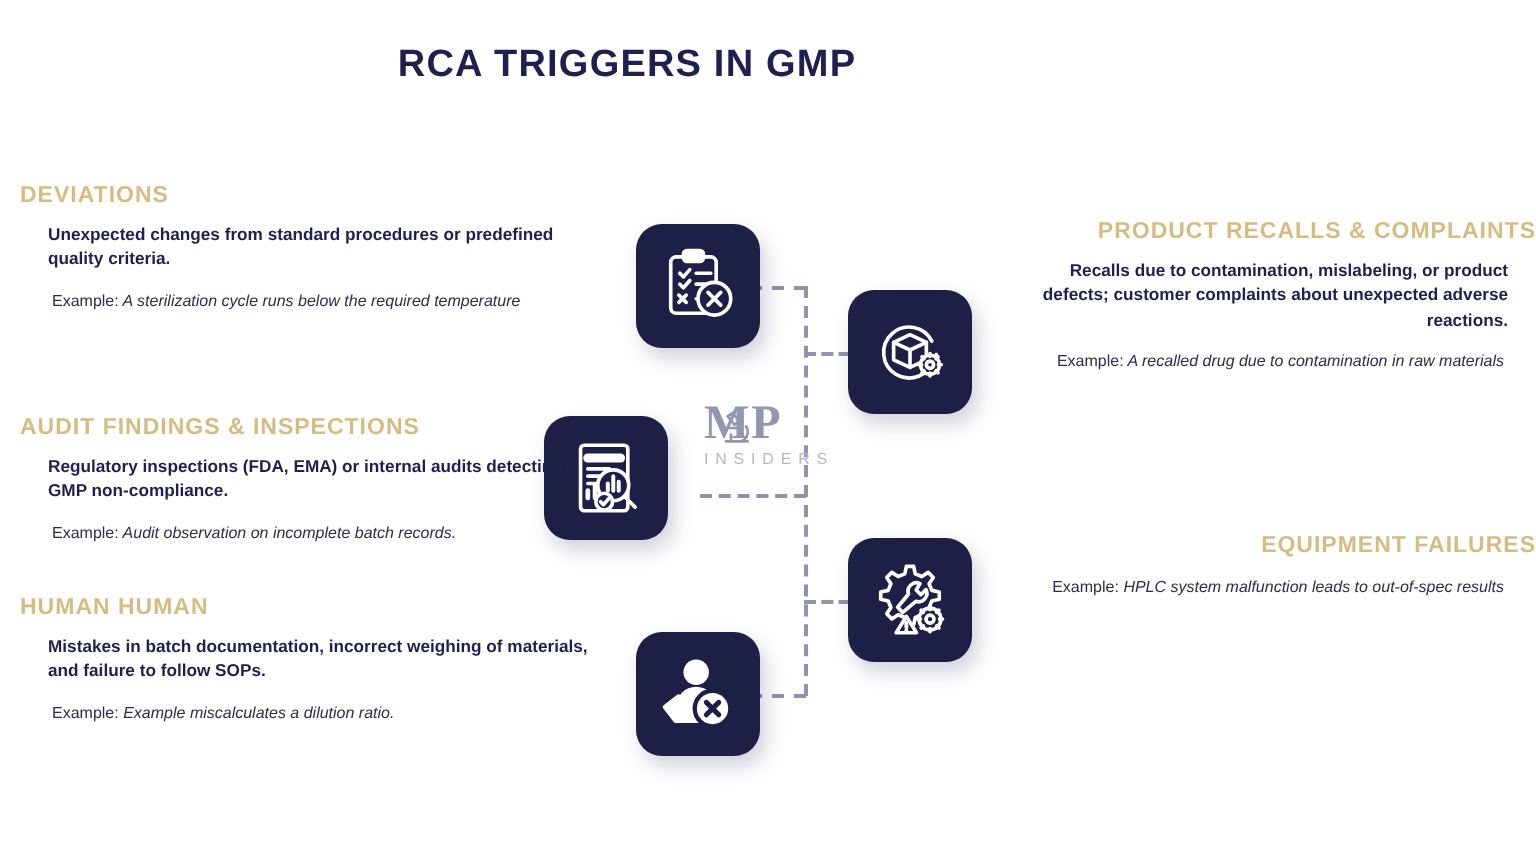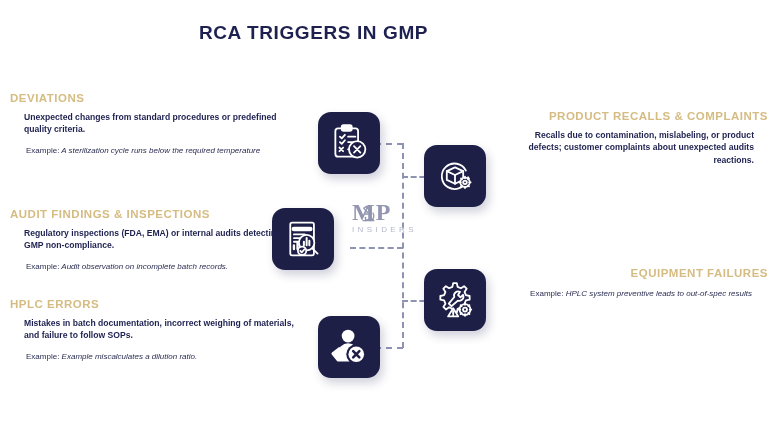--- a/index.html
+++ b/index.html
@@ -166,34 +166,38 @@
   <div class="block col-left p-aud">
     <div class="sec-title">AUDIT FINDINGS &amp; INSPECTIONS</div>
     <div class="sec-desc">Regulatory inspections (FDA, EMA) or internal audits detecting GMP non-compliance.</div>
     <div class="sec-ex">
       <b>Example:</b>
       <span>Audit observation on incomplete batch records.</span>
     </div>
   </div>
 
   <div class="block col-left p-hum">
-    <div class="sec-title">HPLC ERRORS</div>
+    <div class="sec-title">HUMAN HUMAN</div>
     <div class="sec-desc">Mistakes in batch documentation, incorrect weighing of materials, and failure to follow SOPs.</div>
     <div class="sec-ex">
       <b>Example:</b>
       <span>Example miscalculates a dilution ratio.</span>
     </div>
   </div>
 
   <div class="block col-right p-rec">
     <div class="sec-title">PRODUCT RECALLS &amp; COMPLAINTS</div>
-    <div class="sec-desc">Recalls due to contamination, mislabeling, or product defects; customer complaints about unexpected audits reactions.</div>
+    <div class="sec-desc">Recalls due to contamination, mislabeling, or product defects; customer complaints about unexpected adverse reactions.</div>
+    <div class="sec-ex">
+      <b>Example:</b>
+      <span>A recalled drug due to contamination in raw materials</span>
+    </div>
   </div>
 
   <div class="block col-right p-equ">
     <div class="sec-title">EQUIPMENT FAILURES</div>
     <div class="sec-ex">
       <b>Example:</b>
-      <span>HPLC system preventive leads to out-of-spec results</span>
+      <span>HPLC system malfunction leads to out-of-spec results</span>
     </div>
   </div>
 
 </div>
 
 </body></html>

